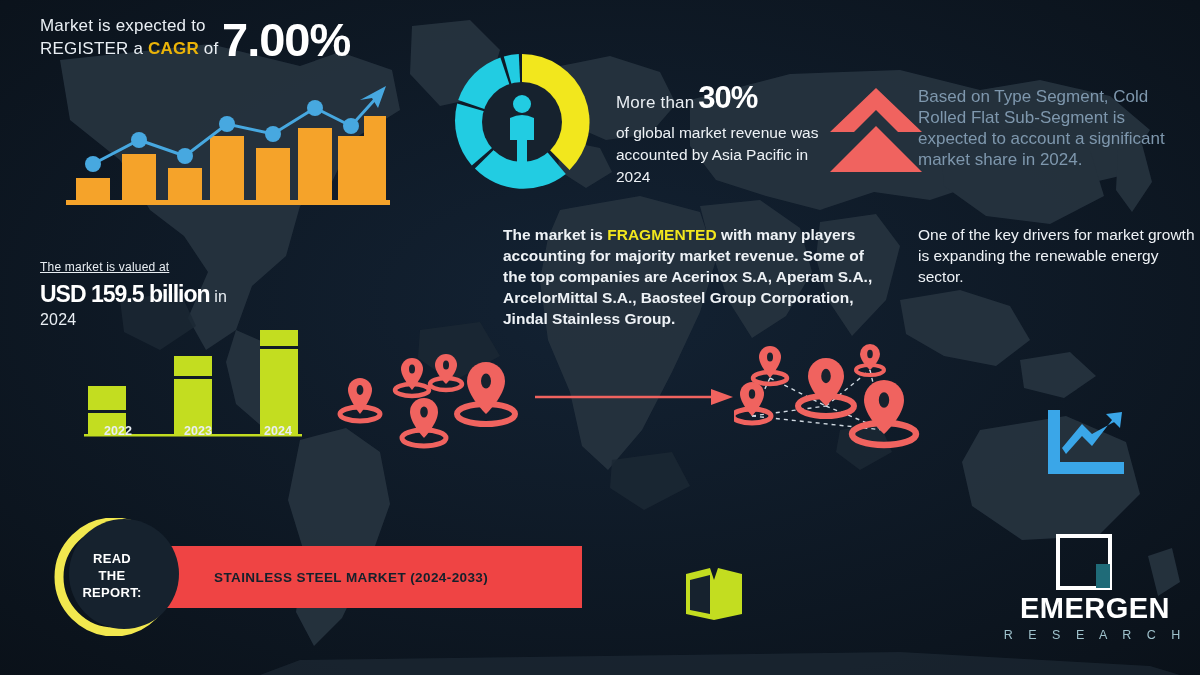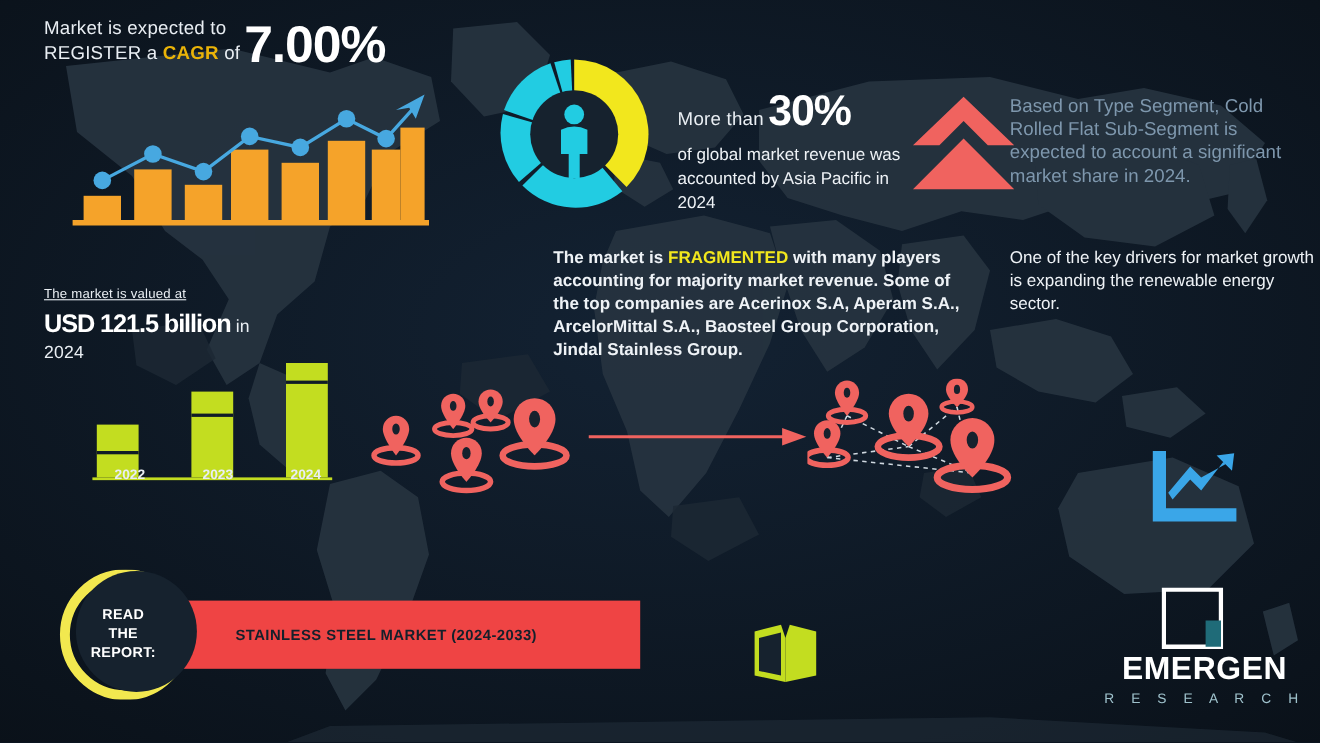--- a/index.html
+++ b/index.html
@@ -175,42 +175,42 @@
     <circle cx="70" cy="70" r="40" fill="#16222e"></circle>
     <g fill="#22cce2">
       <circle cx="70" cy="52" r="9"></circle>
       <path d="M58 66 q12 -6 24 0 l0 22 -7 0 0 22 -10 0 0 -22 -7 0 Z"></path>
     </g>
   </svg>
 
   <div class="abs" style="left:616px; top:80px; width:210px;">
     <div style="display:flex; align-items:baseline; gap:4px;">
       <span class="hdr-line" style="font-size:17px;">More than </span>
-      <span class="bignum" style="font-size:39px;">30%</span>
+      <span class="bignum" style="font-size:31px;">30%</span>
     </div>
     <div class="body-white" style="margin-top:6px; font-size:15.5px; line-height:22px;">of global market revenue was accounted by Asia Pacific in 2024</div>
   </div>
 
   <div class="abs body-white" style="left:503px; top:224px; width:370px; font-weight:bold;">
     <span>The market is </span><span class="hl">FRAGMENTED</span><span> with many players accounting for majority market revenue. Some of the top companies are Acerinox S.A, Aperam S.A., ArcelorMittal S.A., Baosteel Group Corporation, Jindal Stainless Group.</span>
   </div>
 
   <svg class="abs chev" viewBox="0 0 96 96">
     <path d="M48 6 L94 50 L70 50 L48 28 L26 50 L2 50 Z" fill="#f0635f"></path>
     <path d="M48 44 L94 90 L2 90 Z" fill="#f0635f"></path>
   </svg>
 
   <div class="abs body-muted" style="left:918px; top:86px; width:272px;">Based on Type Segment, Cold Rolled Flat Sub-Segment is expected to account a significant market share in 2024.</div>
 
   <div class="abs body-white" style="left:918px; top:224px; width:282px;">One of the key drivers for market growth is expanding the renewable energy sector.</div>
 
   <div class="abs" style="left:40px; top:256px; width:260px;">
     <div class="hdr-line" style="font-size:12px;text-decoration:underline;">The market is valued at</div>
     <div style="margin-top:2px;">
-      <span class="bignum" style="font-size:23px;">USD 121.5 billion</span><span class="hdr-line" style="font-size:16px;"> in</span>
+      <span class="bignum" style="font-size:23px;">USD 159.5 billion</span><span class="hdr-line" style="font-size:16px;"> in</span>
     </div>
     <div class="hdr-line" style="font-size:16px;">2024</div>
   </div>
 
   <svg class="abs vchart" viewBox="0 0 240 118">
     <g fill="#c3dd20">
 
       <rect x="10" y="56" width="38" height="48"></rect>
       <rect x="10" y="80" width="38" height="3" fill="#101b27"></rect>
 

